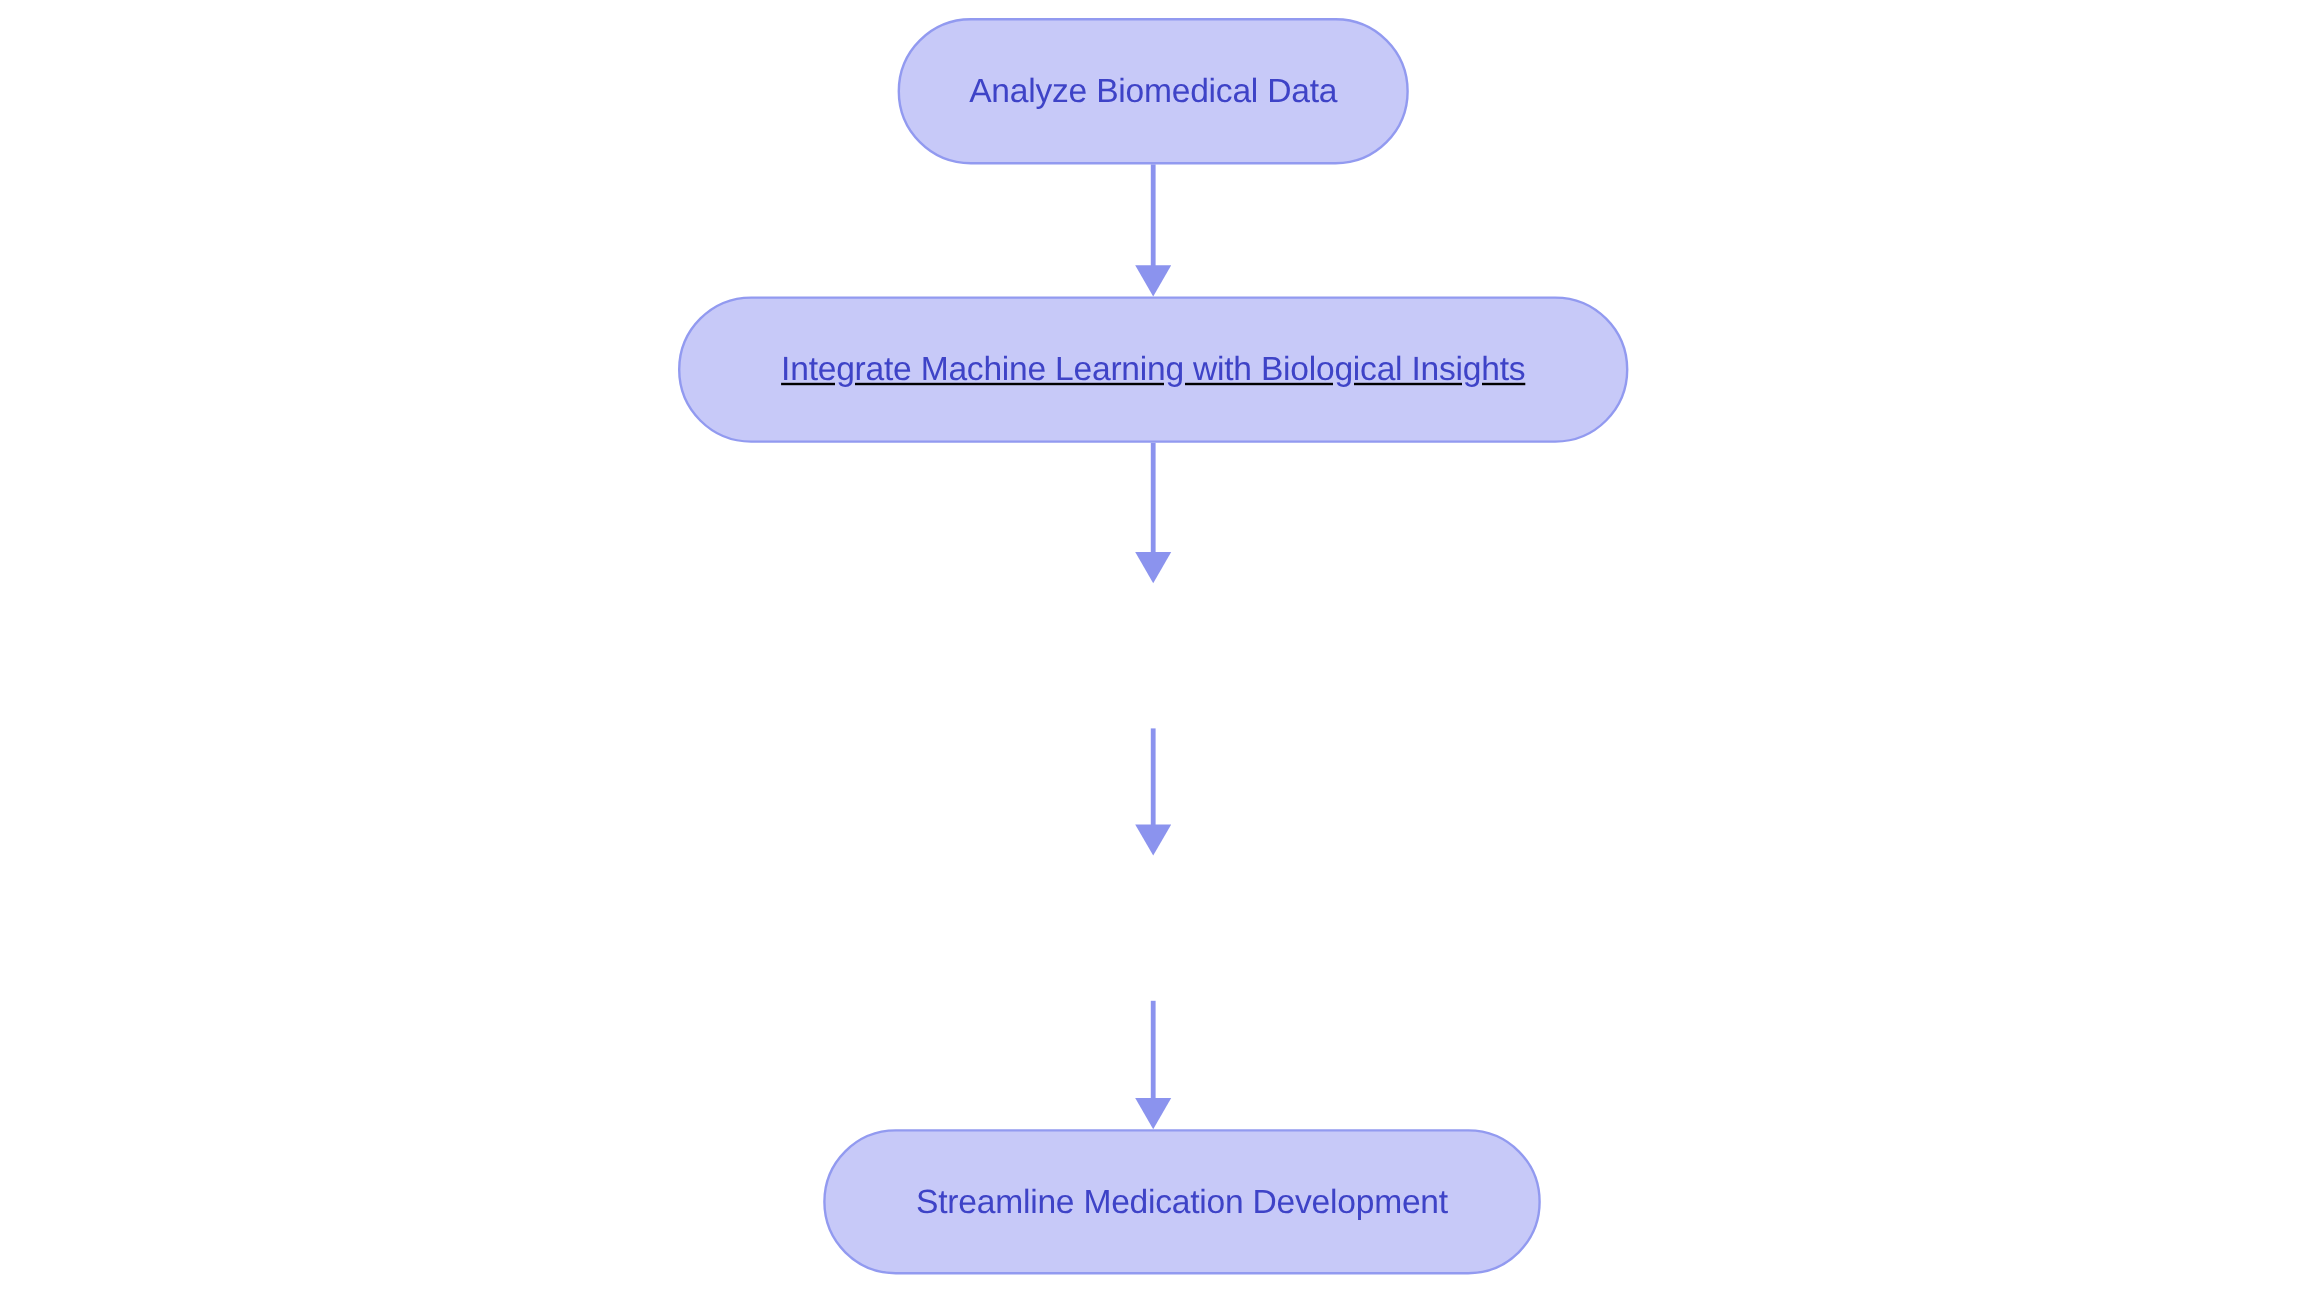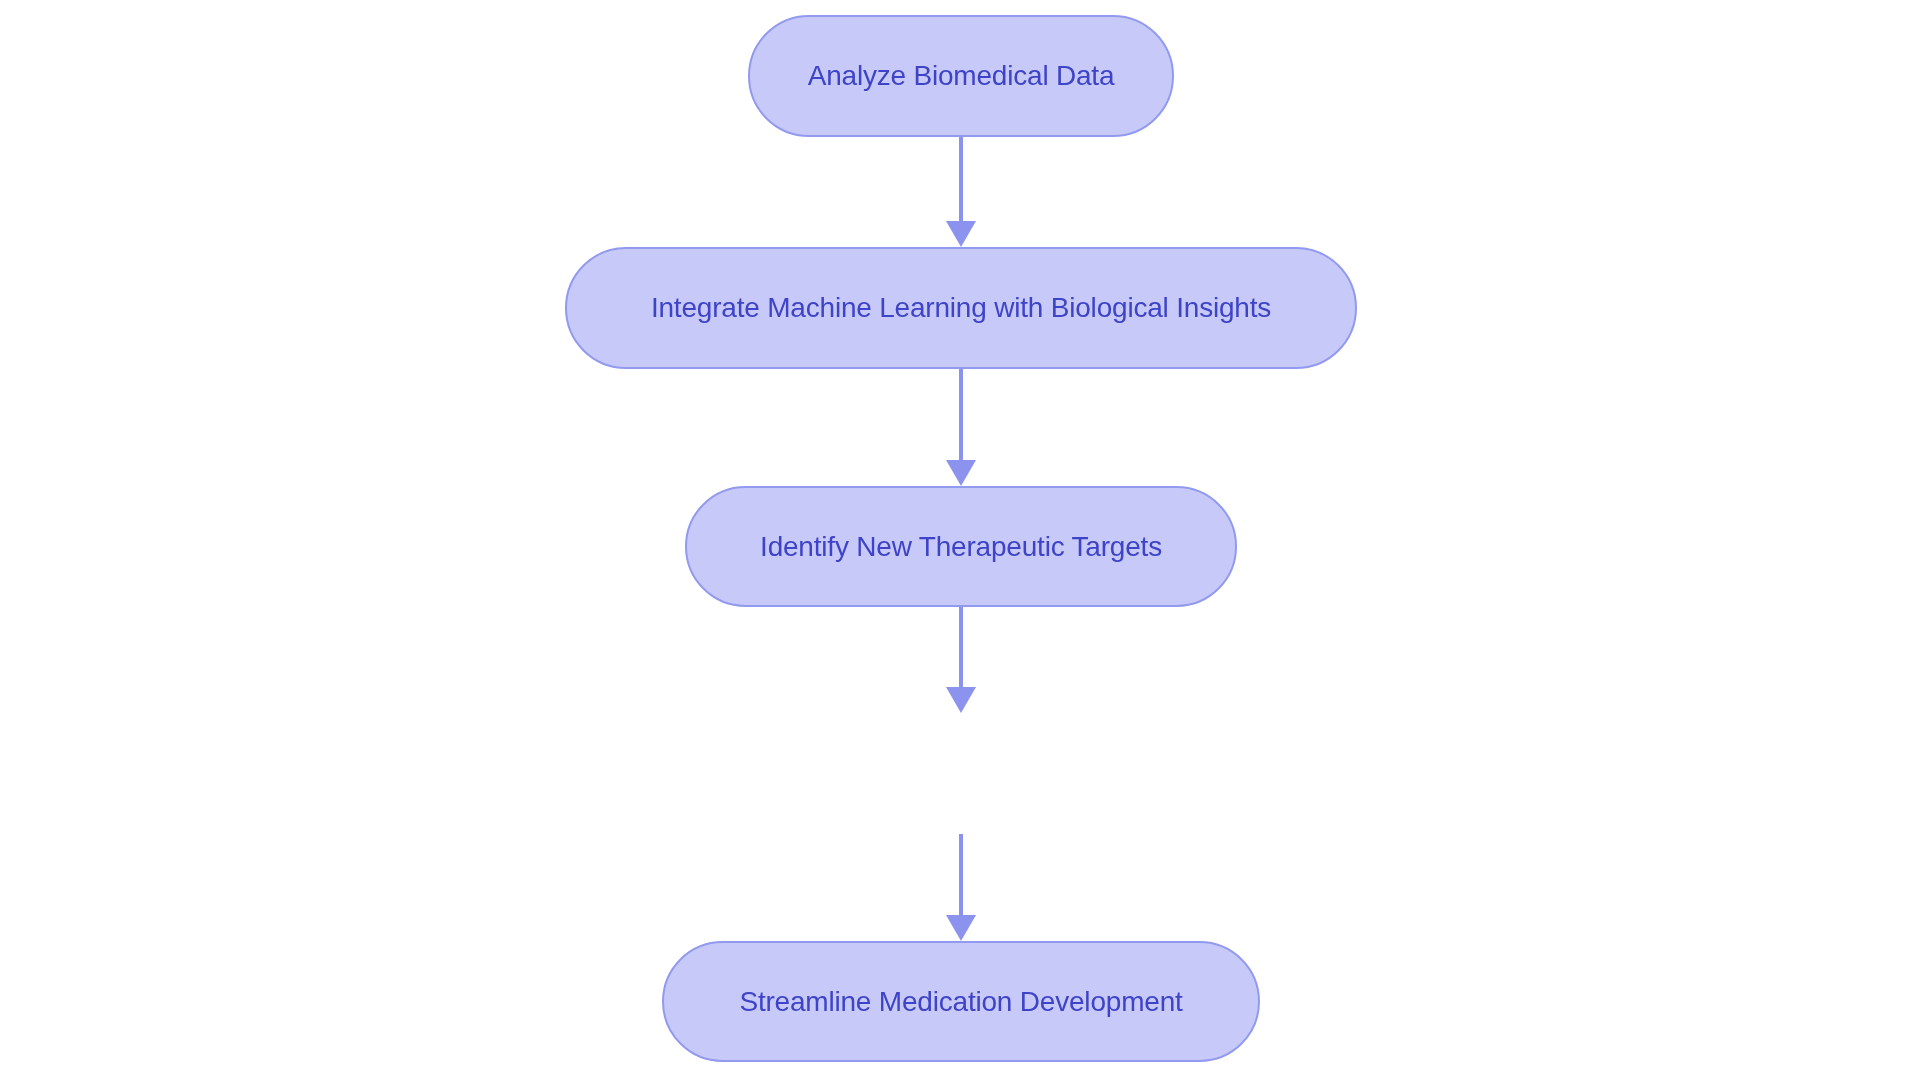--- a/index.html
+++ b/index.html
@@ -57,24 +57,24 @@
     left: 0;
     bottom: 0;
     width: 0;
     height: 0;
     border-left: 15px solid transparent;
     border-right: 15px solid transparent;
     border-top: 26px solid var(--arrow);
   }
   
   .n1 { left: 748px; top: 15px;  width: 426px; height: 122px; }
-  .n2 { left: 565px; top: 247px; width: 792px; height: 122px; }
+  .n2 { left: 565px; top: 247px; width: 792px; height: 122px; text-decoration: underline; }
   .n3 { left: 685px; top: 486px; width: 552px; height: 121px; }
   .n4 { left: 712px; top: 713px; width: 498px; height: 121px; }
-  .n5 { left: 662px; top: 941px; width: 598px; height: 121px; }
+  .n5 { left: 686px; top: 941px; width: 598px; height: 121px; }
   .a1 { left: 946px; top: 137px; height: 110px; }
   .a2 { left: 946px; top: 369px; height: 117px; }
   .a3 { left: 946px; top: 607px; height: 106px; }
   .a4 { left: 946px; top: 834px; height: 107px; }
 </style>
 </head>
 <body>
 
 <div class="canvas">
 
@@ -89,23 +89,20 @@
 
   <div class="flow-node n2">
     <span class="node-label">Integrate Machine Learning with Biological Insights</span>
   </div>
 
   <div class="flow-arrow a2">
     <div class="arrow-shaft"></div>
     <div class="arrow-head"></div>
   </div>
 
-  <div class="flow-node n3">
-    <span class="node-label">Identify New Therapeutic Targets</span>
-  </div>
 
   <div class="flow-arrow a3">
     <div class="arrow-shaft"></div>
     <div class="arrow-head"></div>
   </div>
 
 
   <div class="flow-arrow a4">
     <div class="arrow-shaft"></div>
     <div class="arrow-head"></div>

